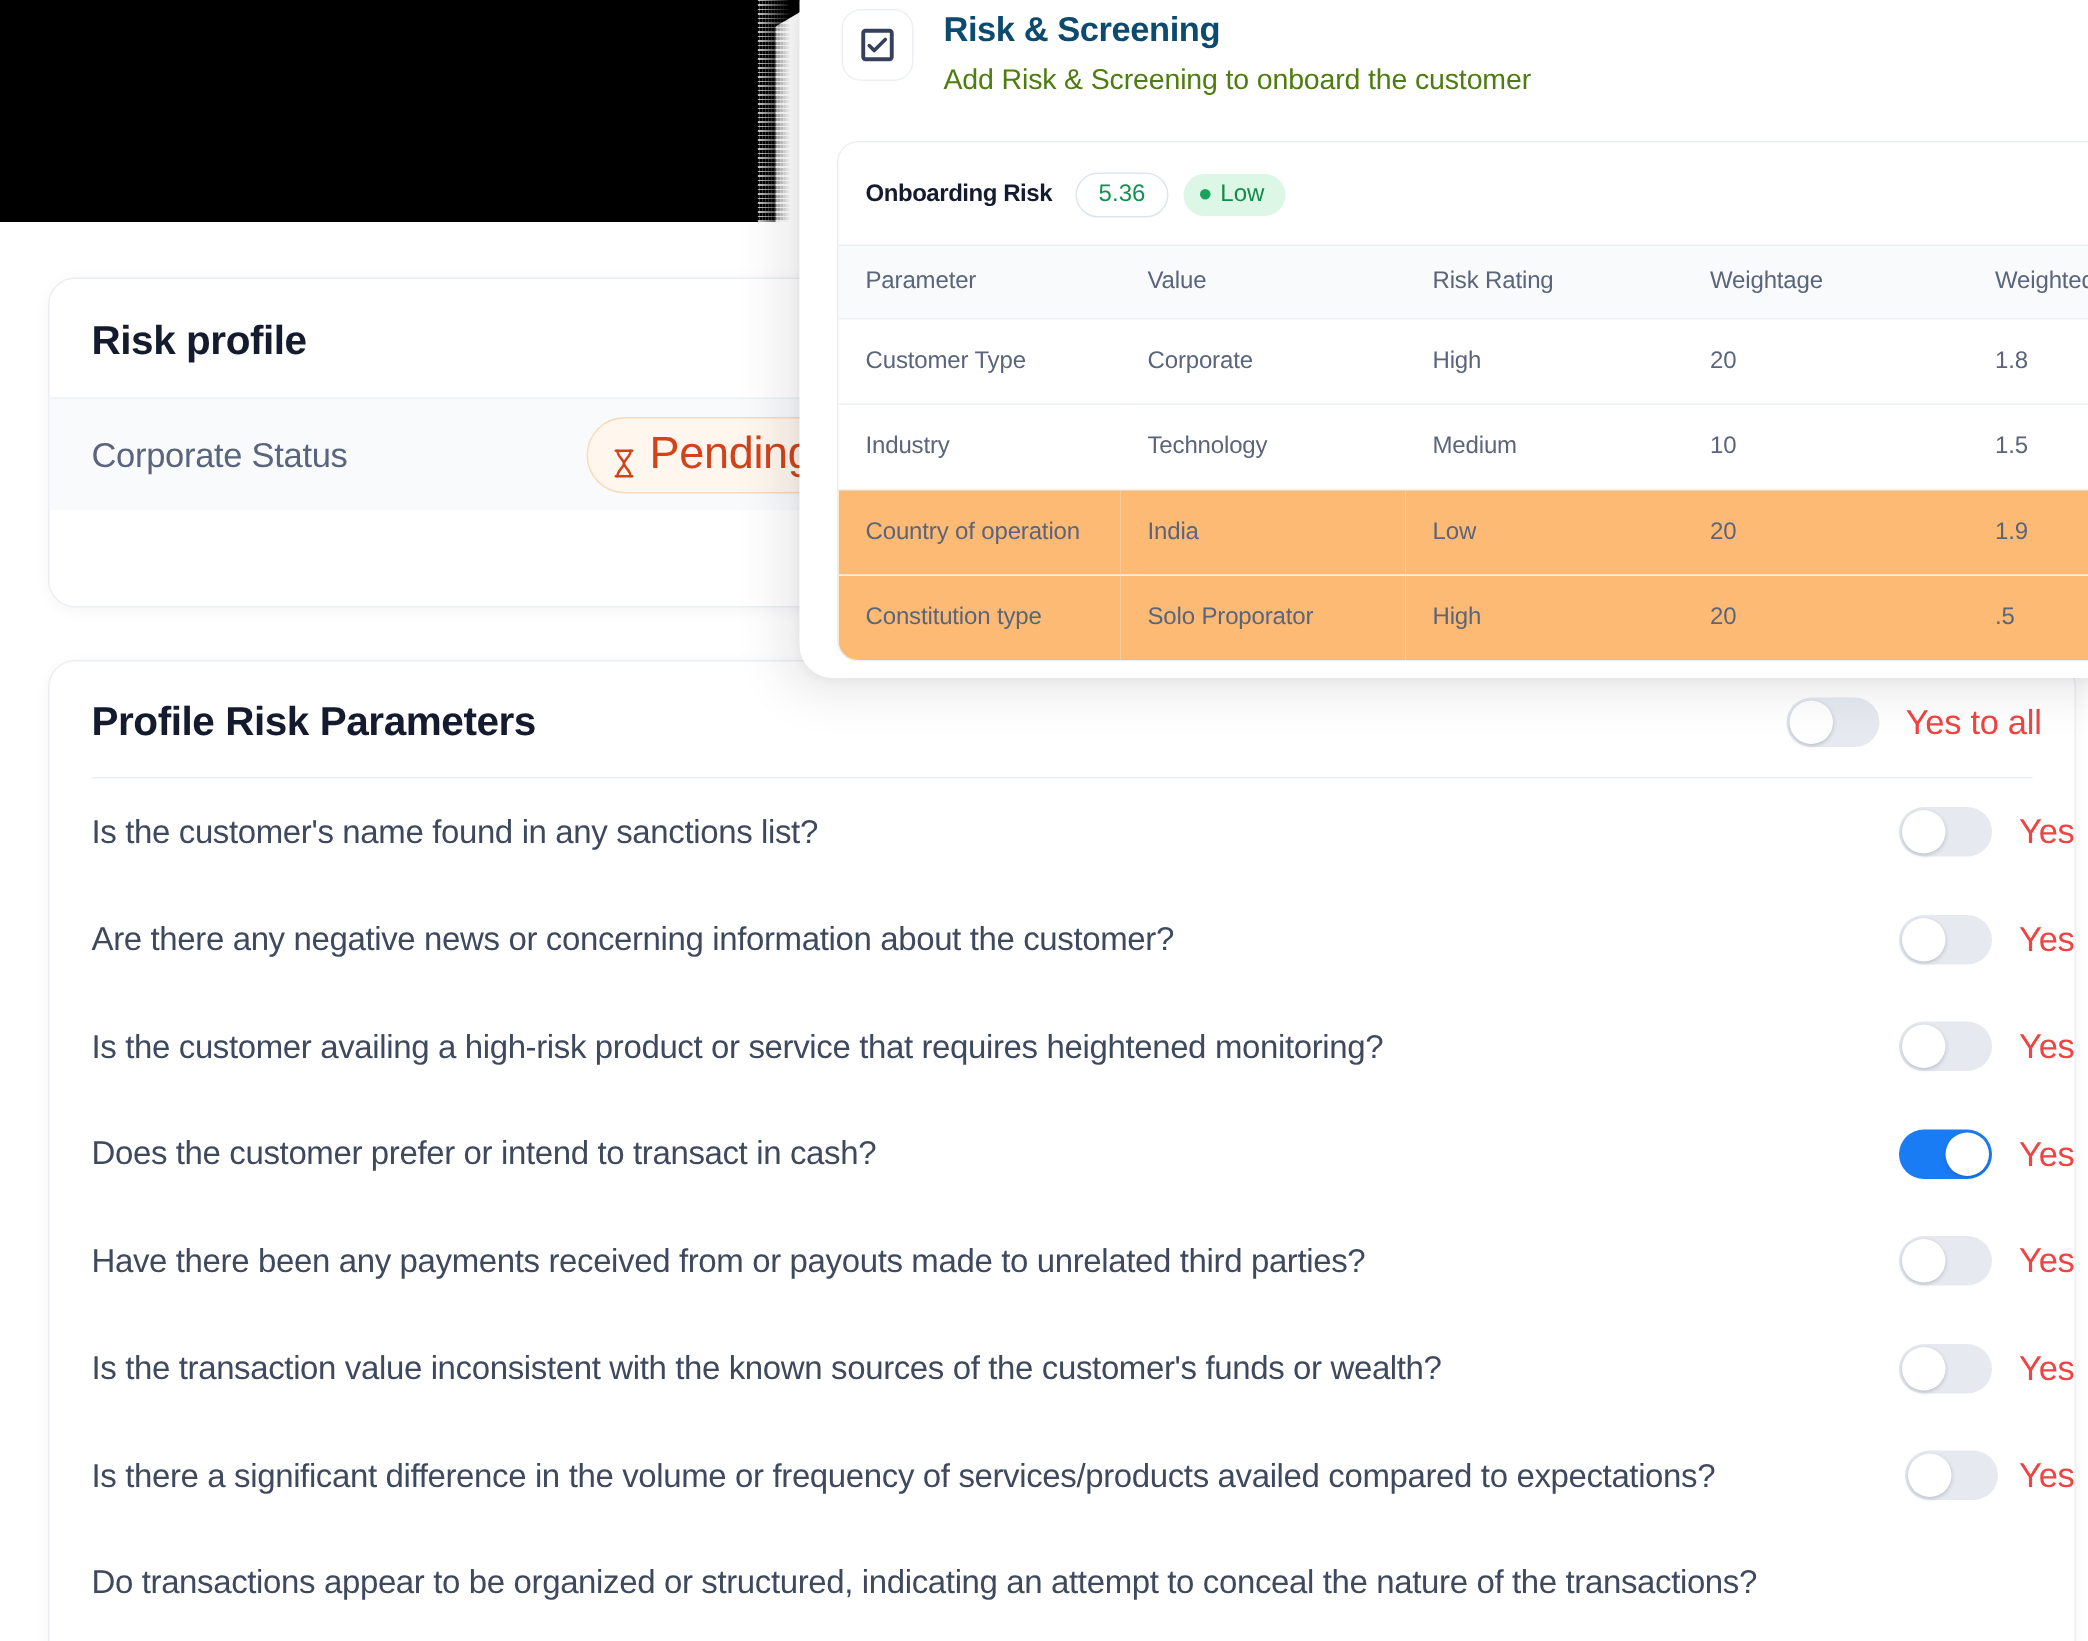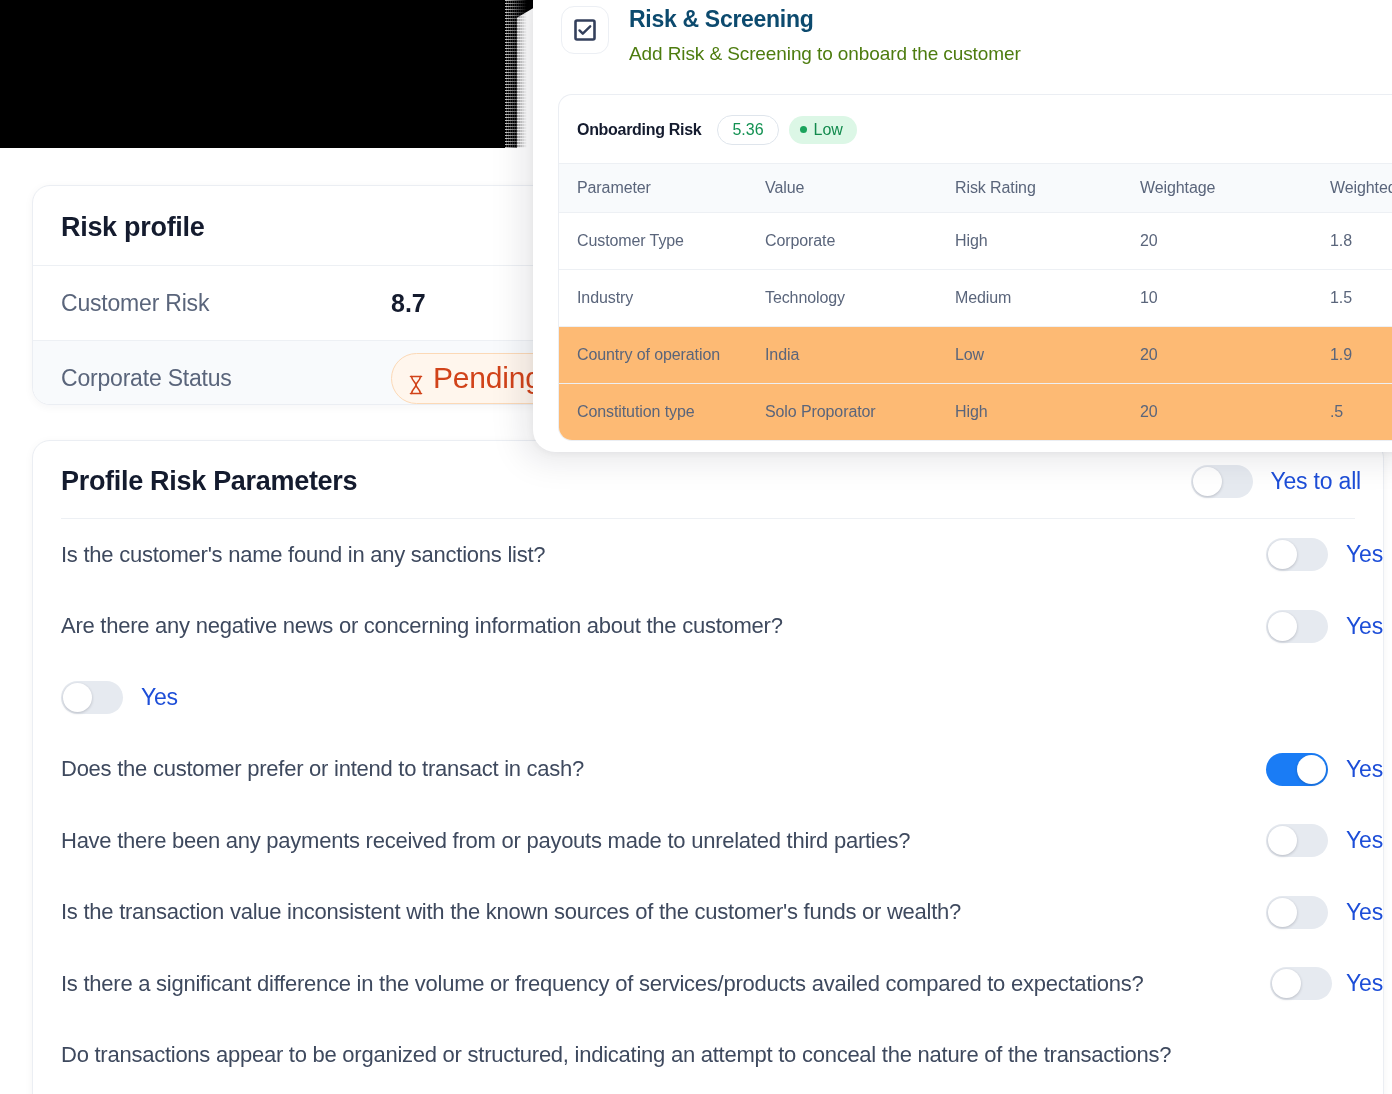--- a/index.html
+++ b/index.html
@@ -95,21 +95,21 @@
     position:relative; width:62px; height:33px; border-radius:999px;
     background:#e6eaf0; flex:0 0 auto;
   }
   .toggle .knob{
     position:absolute; top:2px; left:2px; width:29px; height:29px;
     border-radius:50%; background:#ffffff;
     box-shadow:0 1px 3px rgba(16,24,40,.22);
   }
   .toggle.on{ background:#1a7cf5; }
   .toggle.on .knob{ left:31px; }
-  .yes-label{ font-size:23px; color:#1d4ed8; letter-spacing:-.2px;text-align:right; }
+  .yes-label{ font-size:23px; color:#ef4444; letter-spacing:-.2px;text-align:right; }
 
   
   #risk-screening-card{
     position:absolute; left:533px; top:-20px; width:900px; height:472px;
     background:#ffffff;
     border-radius:22px;
     box-shadow:-10px 8px 34px rgba(16,24,40,.10), 0 2px 8px rgba(16,24,40,.05);
     overflow:hidden;
   }
   .rs-head{ display:flex; align-items:flex-start; gap:20px; padding:26px 28px 0 28px; }
@@ -164,24 +164,20 @@
 
   <div class="black-backdrop">
     <div class="corner-notch"></div>
     <div class="noise-edge"></div>
   </div>
   <div class="white-sheet"></div>
 
   <div class="card" id="risk-profile-card">
     <div class="rp-title">Risk profile</div>
 
-    <div class="rp-row">
-      <div class="rp-label">Customer Risk</div>
-      <div class="rp-value">8.7</div>
-    </div>
 
     <div class="rp-row alt">
       <div class="rp-label">Corporate Status</div>
       <div class="pending-badge">
         <span class="hourglass">
           <svg width="16" height="20" viewBox="0 0 16 20" fill="none" stroke="#d1431a" stroke-width="1.6" stroke-linecap="round" stroke-linejoin="round">
             <path d="M2.5 1.5h11M2.5 18.5h11"></path>
             <path d="M3.6 1.5c0 4 4.4 6 4.4 8.5 0 2.5-4.4 4.5-4.4 8.5"></path>
             <path d="M12.4 1.5c0 4-4.4 6-4.4 8.5 0 2.5 4.4 4.5 4.4 8.5"></path>
           </svg>
@@ -217,20 +213,21 @@
       <div class="q-text">Are there any negative news or concerning information about the customer?</div>
       <div class="q-right">
         <div class="toggle">
             <span class="knob"></span>
           </div>
         <div class="yes-label">Yes</div>
       </div>
     </div>
 
     <div class="q-row">
+      <div class="q-text">Is the customer availing a high-risk product or service that requires heightened monitoring?</div>
       <div class="q-right">
         <div class="toggle">
             <span class="knob"></span>
           </div>
         <div class="yes-label">Yes</div>
       </div>
     </div>
 
     <div class="q-row">
       <div class="q-text">Does the customer prefer or intend to transact in cash?</div>

